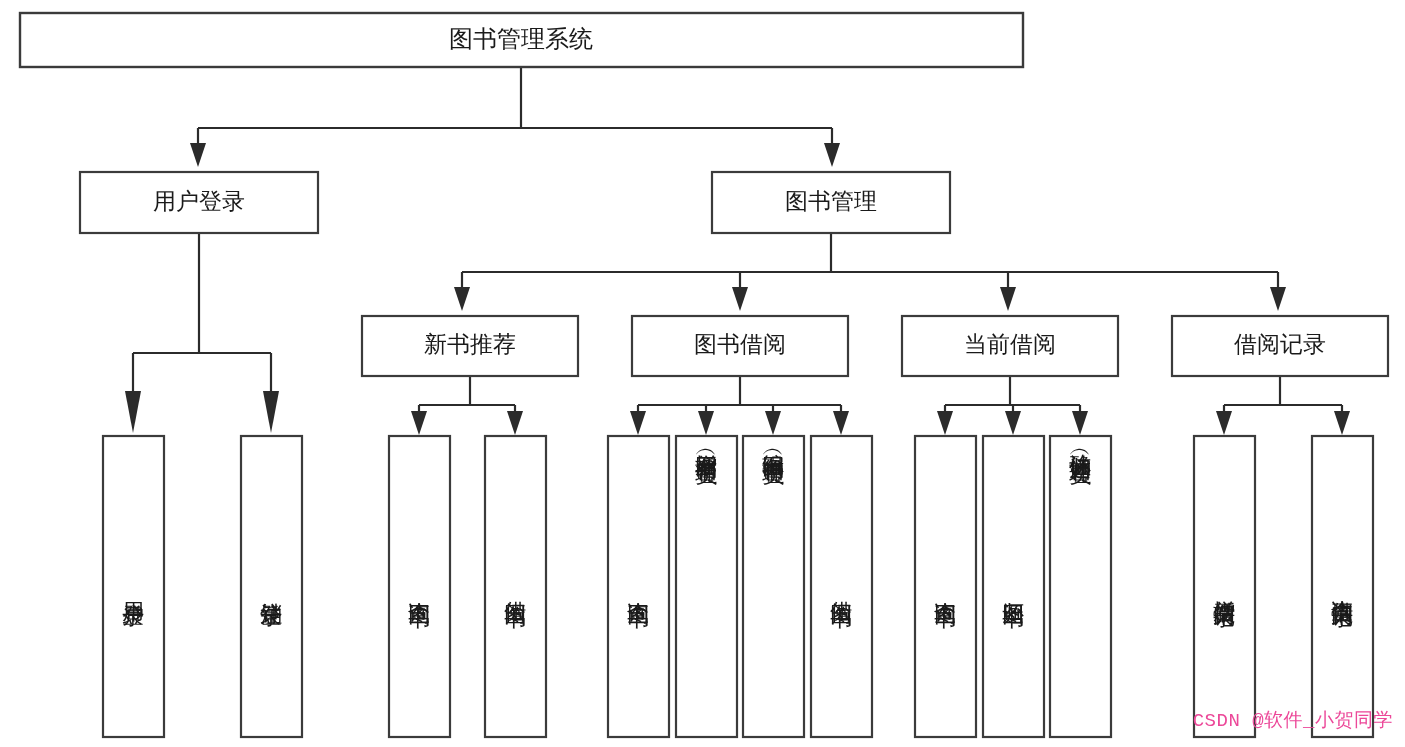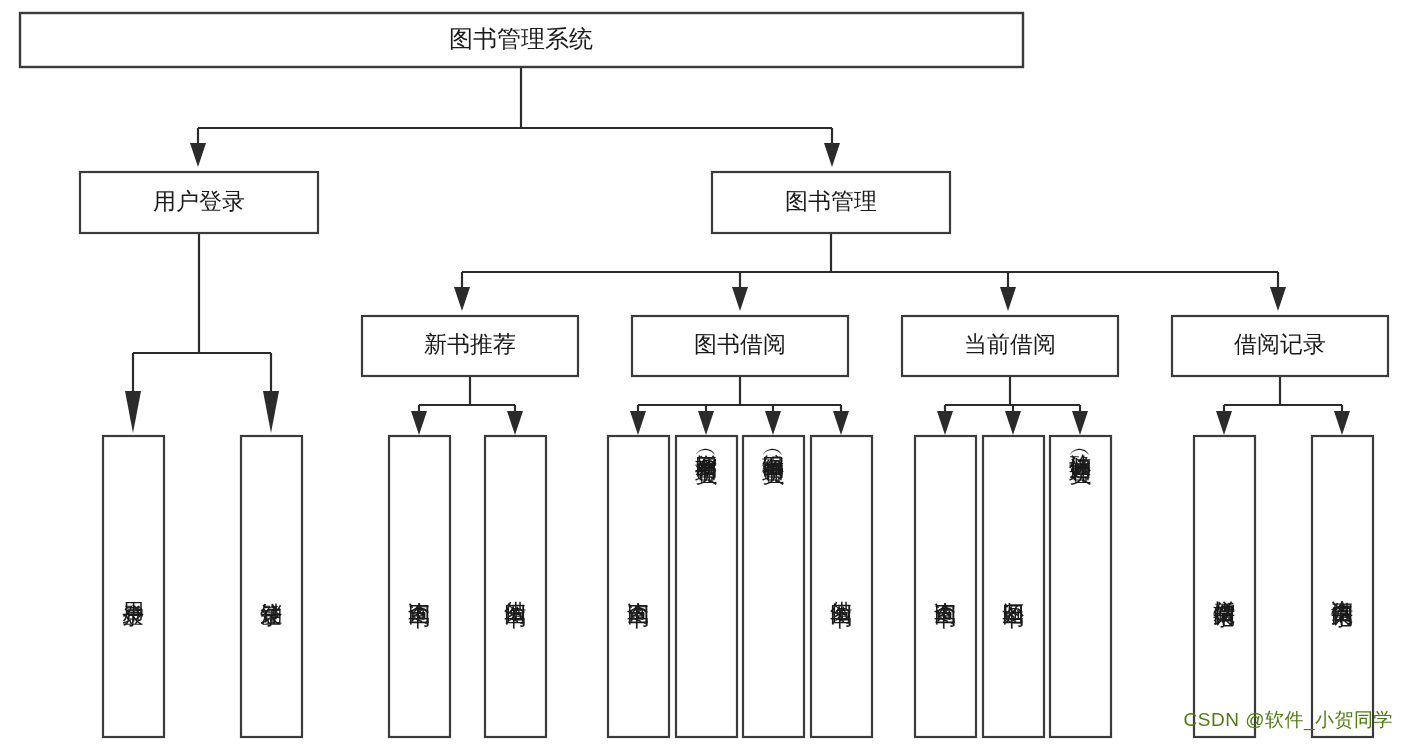--- a/index.html
+++ b/index.html
@@ -76,23 +76,23 @@
     font-size: 22px;
     line-height: 1.06;
     color: #1a1a1a;
     letter-spacing: 1.5px;
     white-space: nowrap;
   }
   .watermark {
     position: absolute;
     right: 12px;
     bottom: 6px;
-    font-family: Liberation Sans, sans-serif;
+    font-family: Liberation Mono, monospace;
     font-size: 19px;
-    color: #4d7c0f;
+    color: #ec4899;
     letter-spacing: 0.5px;
     white-space: nowrap;
     pointer-events: none;
   }
 </style>
 </head>
 <body>
 
 <div id="diagram-root">
 

